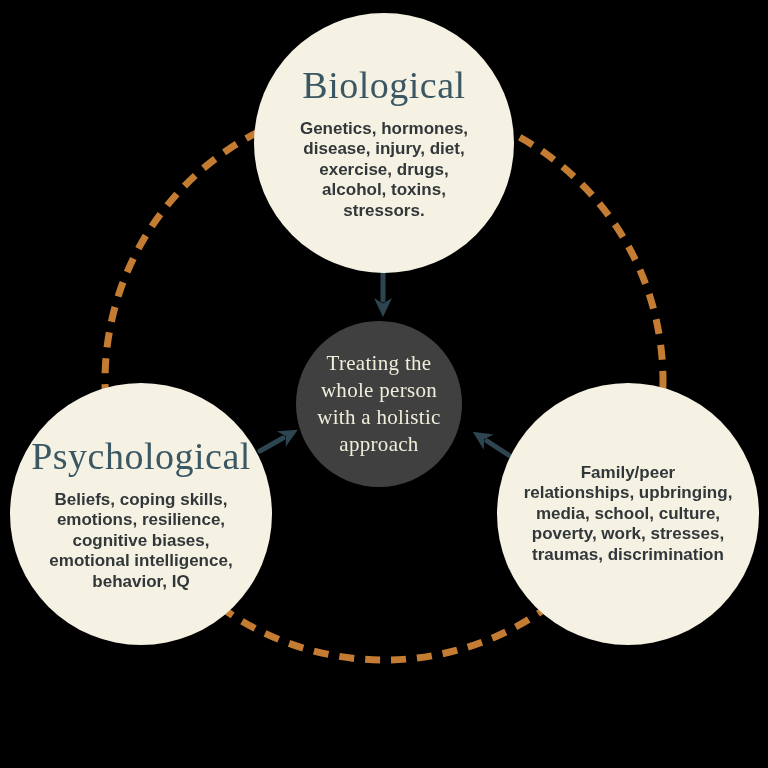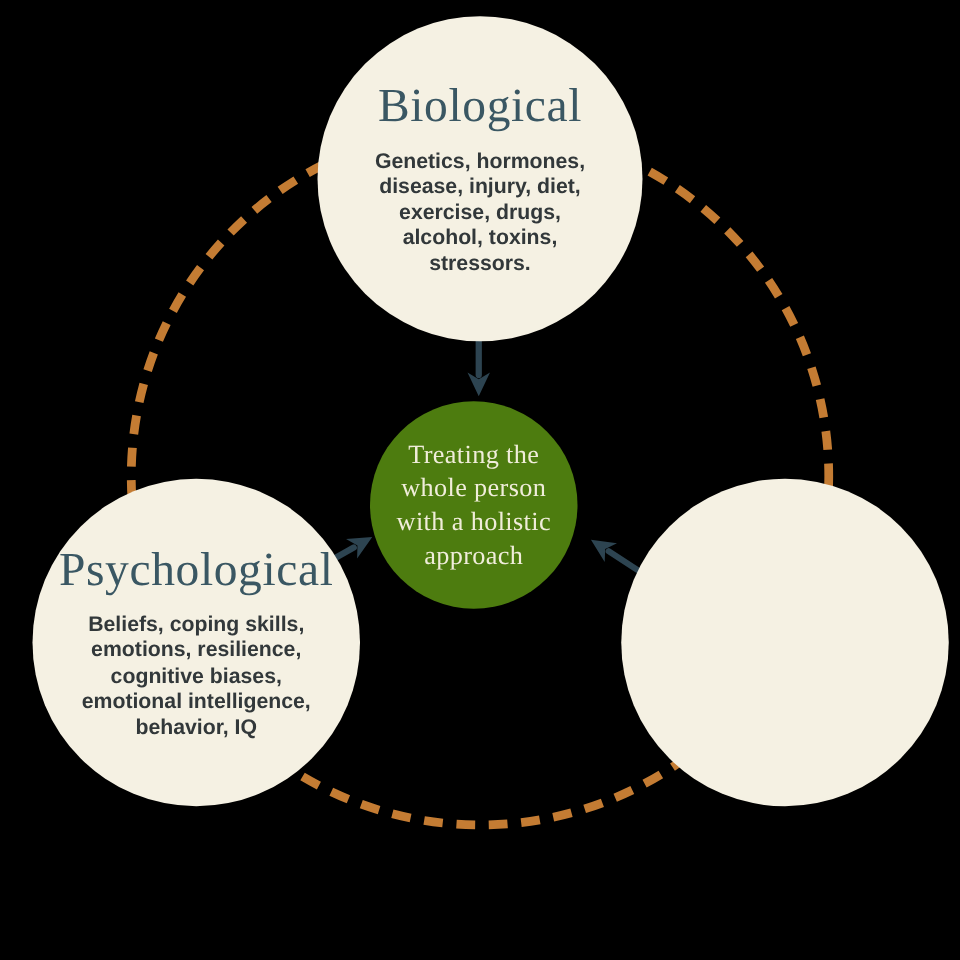--- a/index.html
+++ b/index.html
@@ -27,25 +27,25 @@
     background: #f5f1e3;
     display: flex;
     flex-direction: column;
     align-items: center;
     justify-content: center;
     text-align: center;
     z-index: 1;
     box-sizing: border-box;
   }
   #circle-biological  { left: 254px; top: 13px;  width: 260px; height: 260px; }
-  #circle-psychological { left: 26px;  top: 383px; width: 262px; height: 262px; }
+  #circle-psychological { left: 10px;  top: 383px; width: 262px; height: 262px; }
   #circle-social      { left: 497px; top: 383px; width: 262px; height: 262px; }
   #circle-center {
     left: 296px; top: 321px; width: 166px; height: 166px;
-    background: #4d7c0f;
+    background: #404040;
   }
   .circle-title {
     margin: 0 0 12px 0;
     font-family: "Liberation Serif", serif;
     font-weight: 400;
     font-size: 38px;
     line-height: 1.1;
     color: #3a5763;
     letter-spacing: 0.5px;
   }
@@ -100,20 +100,25 @@
   <div id="circle-psychological" class="circle">
     <h2 class="circle-title">Psychological</h2>
     <div class="circle-body">Beliefs, coping skills,
 emotions, resilience,
 cognitive biases,
 emotional intelligence,
 behavior, IQ</div>
   </div>
 
   <div id="circle-social" class="circle">
+    <div class="circle-body">Family/peer
+relationships, upbringing,
+media, school, culture,
+poverty, work, stresses,
+traumas, discrimination</div>
   </div>
 
   <div id="circle-center" class="circle">
     <div class="center-message">Treating the
 whole person
 with a holistic
 approach</div>
   </div>
 
 </div>

